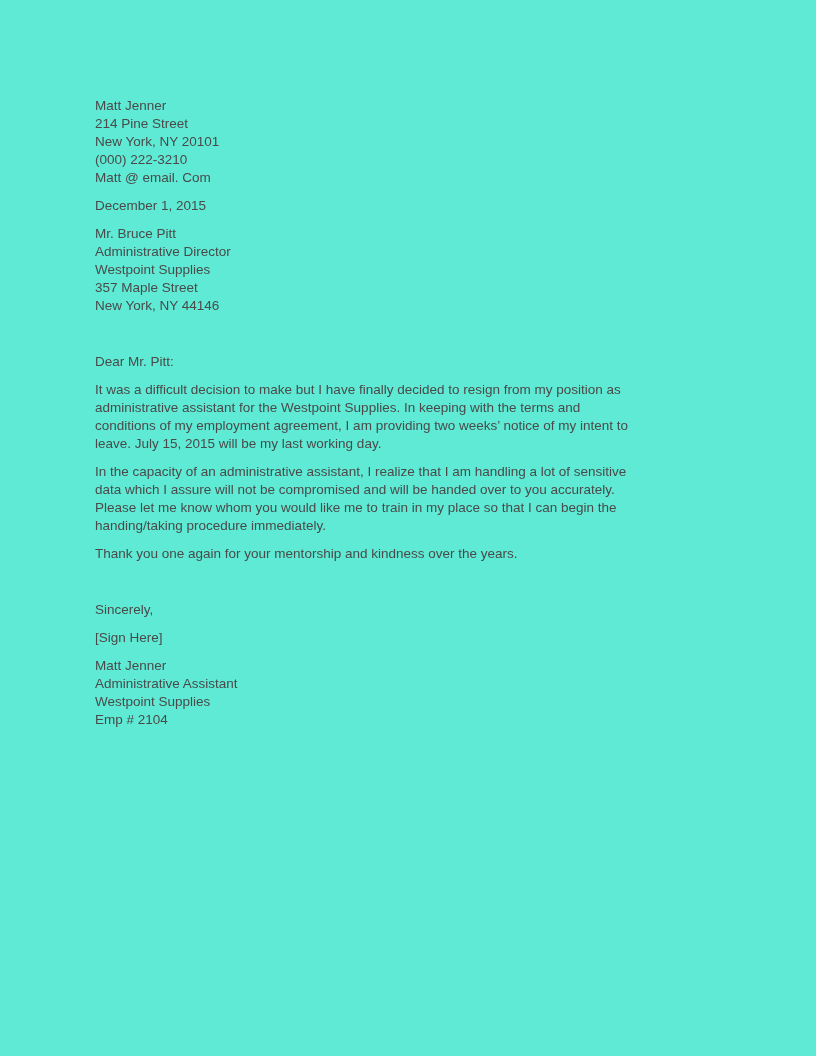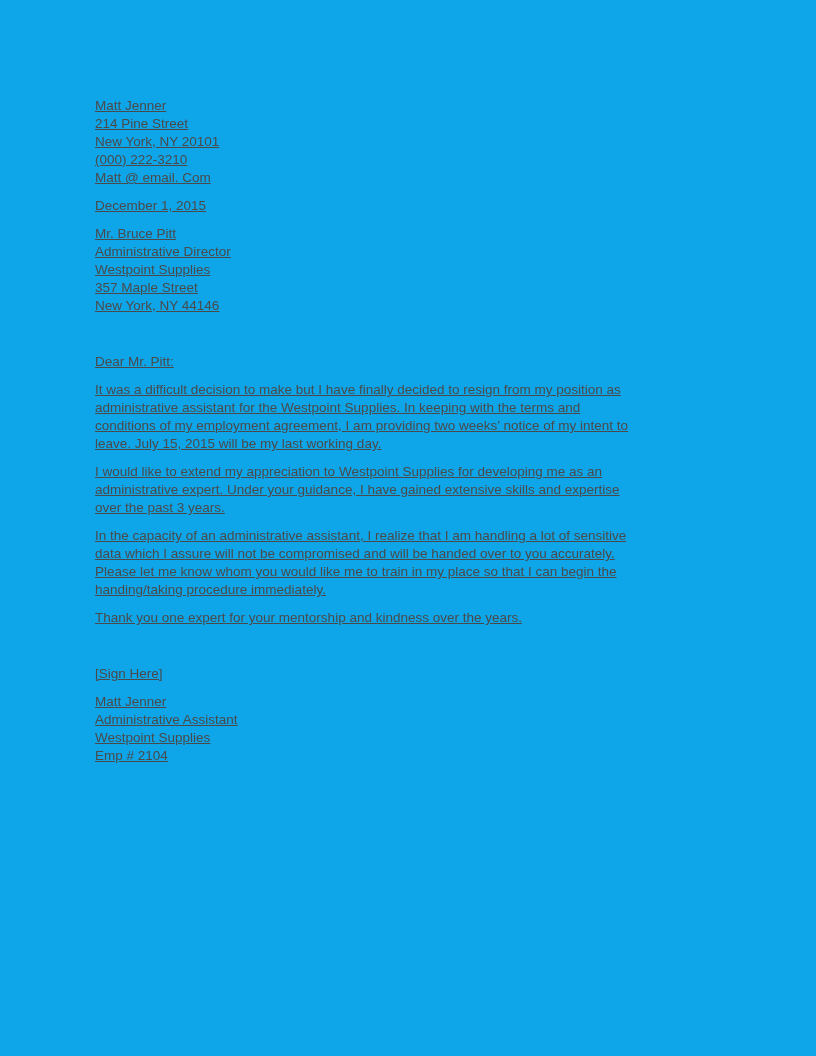--- a/index.html
+++ b/index.html
@@ -5,29 +5,28 @@
   html, body {
     margin: 0;
     padding: 0;
     background: #ffffff;
   }
   .page {
     position: relative;
     width: 816px;
     height: 1056px;
     margin: 0 auto;
-    background: #0ea5e9;
+    background: #5eead4;
     box-sizing: border-box;
     padding: 97px 50px 0 95px;
     font-family: "Liberation Sans", "DejaVu Sans", sans-serif;
     font-size: 13.5px;
     line-height: 18px;
     color: #4a4a4a;
     overflow: hidden;
-    text-decoration: underline;
   }
   .page p {
     margin: 0 0 10px 0;
   }
   .lines {
     white-space: pre-line;
   }
   .gap-after {
     margin-bottom: 38px !important;
   }
@@ -51,31 +50,29 @@
 357 Maple Street
 New York, NY 44146</p>
 
   <p>Dear Mr. Pitt:</p>
 
   <p class="lines">It was a difficult decision to make but I have finally decided to resign from my position as
 administrative assistant for the Westpoint Supplies. In keeping with the terms and
 conditions of my employment agreement, I am providing two weeks’ notice of my intent to
 leave. July 15, 2015 will be my last working day.</p>
 
-  <p class="lines">I would like to extend my appreciation to Westpoint Supplies for developing me as an
-administrative expert. Under your guidance, I have gained extensive skills and expertise
-over the past 3 years.</p>
 
   <p class="lines">In the capacity of an administrative assistant, I realize that I am handling a lot of sensitive
 data which I assure will not be compromised and will be handed over to you accurately.
 Please let me know whom you would like me to train in my place so that I can begin the
 handing/taking procedure immediately.</p>
 
-  <p class="lines gap-after">Thank you one expert for your mentorship and kindness over the years.</p>
+  <p class="lines gap-after">Thank you one again for your mentorship and kindness over the years.</p>
 
+  <p>Sincerely,</p>
 
   <p>[Sign Here]</p>
 
   <p class="lines">Matt Jenner
 Administrative Assistant
 Westpoint Supplies
 Emp # 2104</p>
 
 </div>
 

